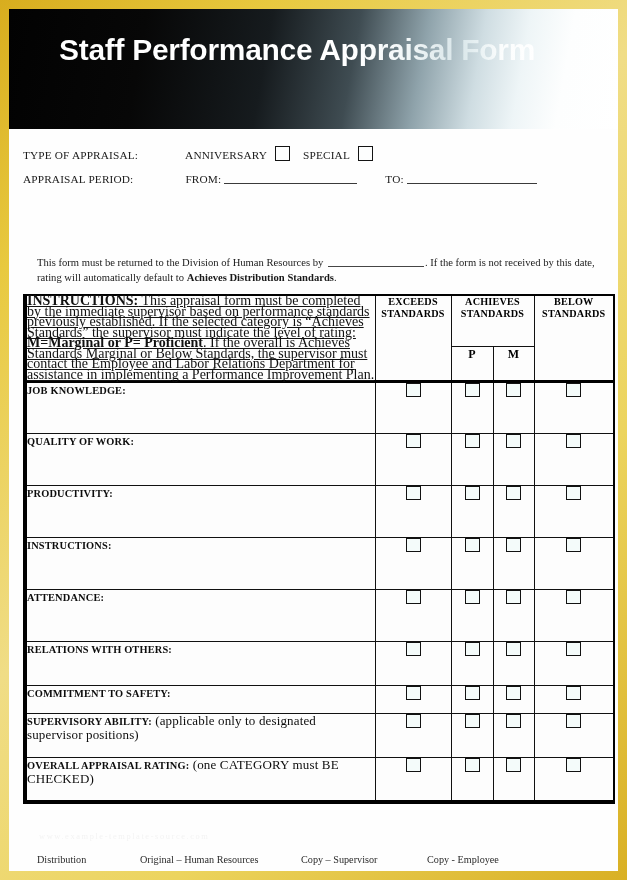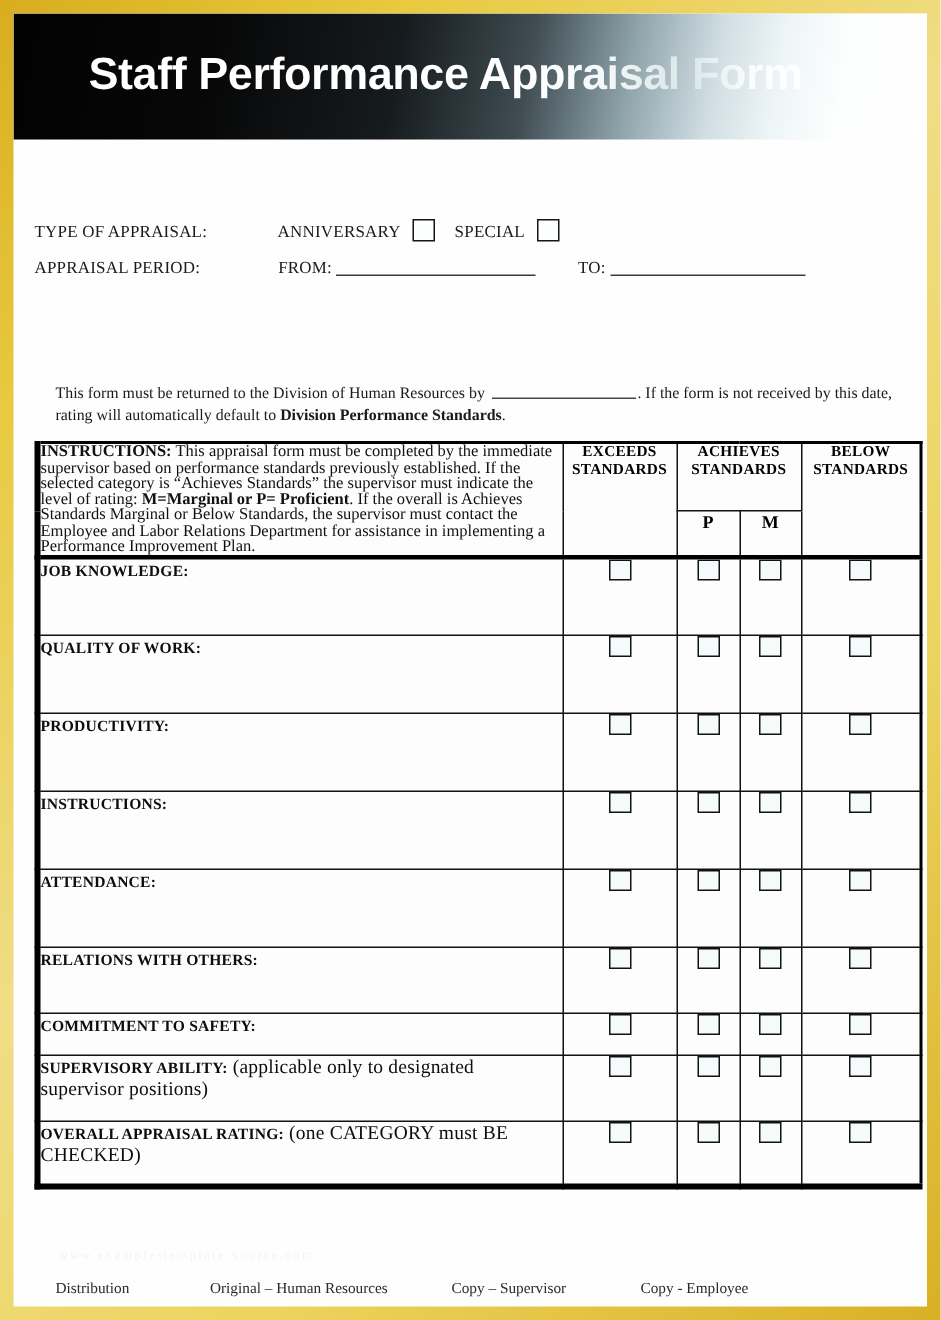--- a/index.html
+++ b/index.html
@@ -30,21 +30,21 @@
     box-sizing: border-box;
     background: #fefefe;
     overflow: hidden;
   }
 
   
   .banner {
     position: absolute;
     left: 0; top: 0;
     width: 100%;
-    height: 84px;
+    height: 120px;
     background: linear-gradient(100deg,
         #020202 0%,
         #070707 22%,
         #161b1e 42%,
         #3f4c52 56%,
         #8fa3ab 67%,
         #cfdde2 76%,
         #eef5f7 83%,
         #fdfefe 90%,
         #ffffff 100%);
@@ -158,24 +158,25 @@
     background: #fdfdfd;
   }
   .col-label { width: 350px; }
   .col-ex    { width: 76px; }
   .col-p     { width: 42px; }
   .col-m     { width: 41px; }
   .col-bl    { width: 80px; }
 
   .instr-cell {
     padding: 3px 4px 2px 5px;
-    font-size: 11px;
+    font-size: 14px;
     line-height: 10.5px;
     color: #111;
     border-bottom: 3px solid #000 !important;
+    text-decoration: underline;
   }
   .instr-cell b { font-weight: bold; }
 
   .hdr-cell {
     text-align: center;
     font-weight: bold;
     font-size: 10.2px;
     line-height: 12px;
     letter-spacing: 0.2px;
     padding: 5px 1px 0 1px;
@@ -275,21 +276,21 @@
         <span class="flabel">FROM:</span>
         <span class="fline w-from"></span>
         <span class="gap-md"></span>
         <span class="flabel">TO:</span>
         <span class="fline w-to"></span>
       </div>
     </div>
 
     <div class="note">
       <span>This form must be returned to the Division of Human Resources by</span>
-      <span class="inline-line"></span><span>. If the form is not received by this date, rating will automatically default to </span><b>Division Performance Standards</b><span>.</span>
+      <span class="inline-line"></span><span>. If the form is not received by this date, rating will automatically default to </span><b>Achieves Distribution Standards</b><span>.</span>
     </div>
 
     <table class="tbl">
       <colgroup>
         <col class="col-label">
           <col class="col-ex">
           <col class="col-p">
           <col class="col-m">
           <col class="col-bl">
       </colgroup>

